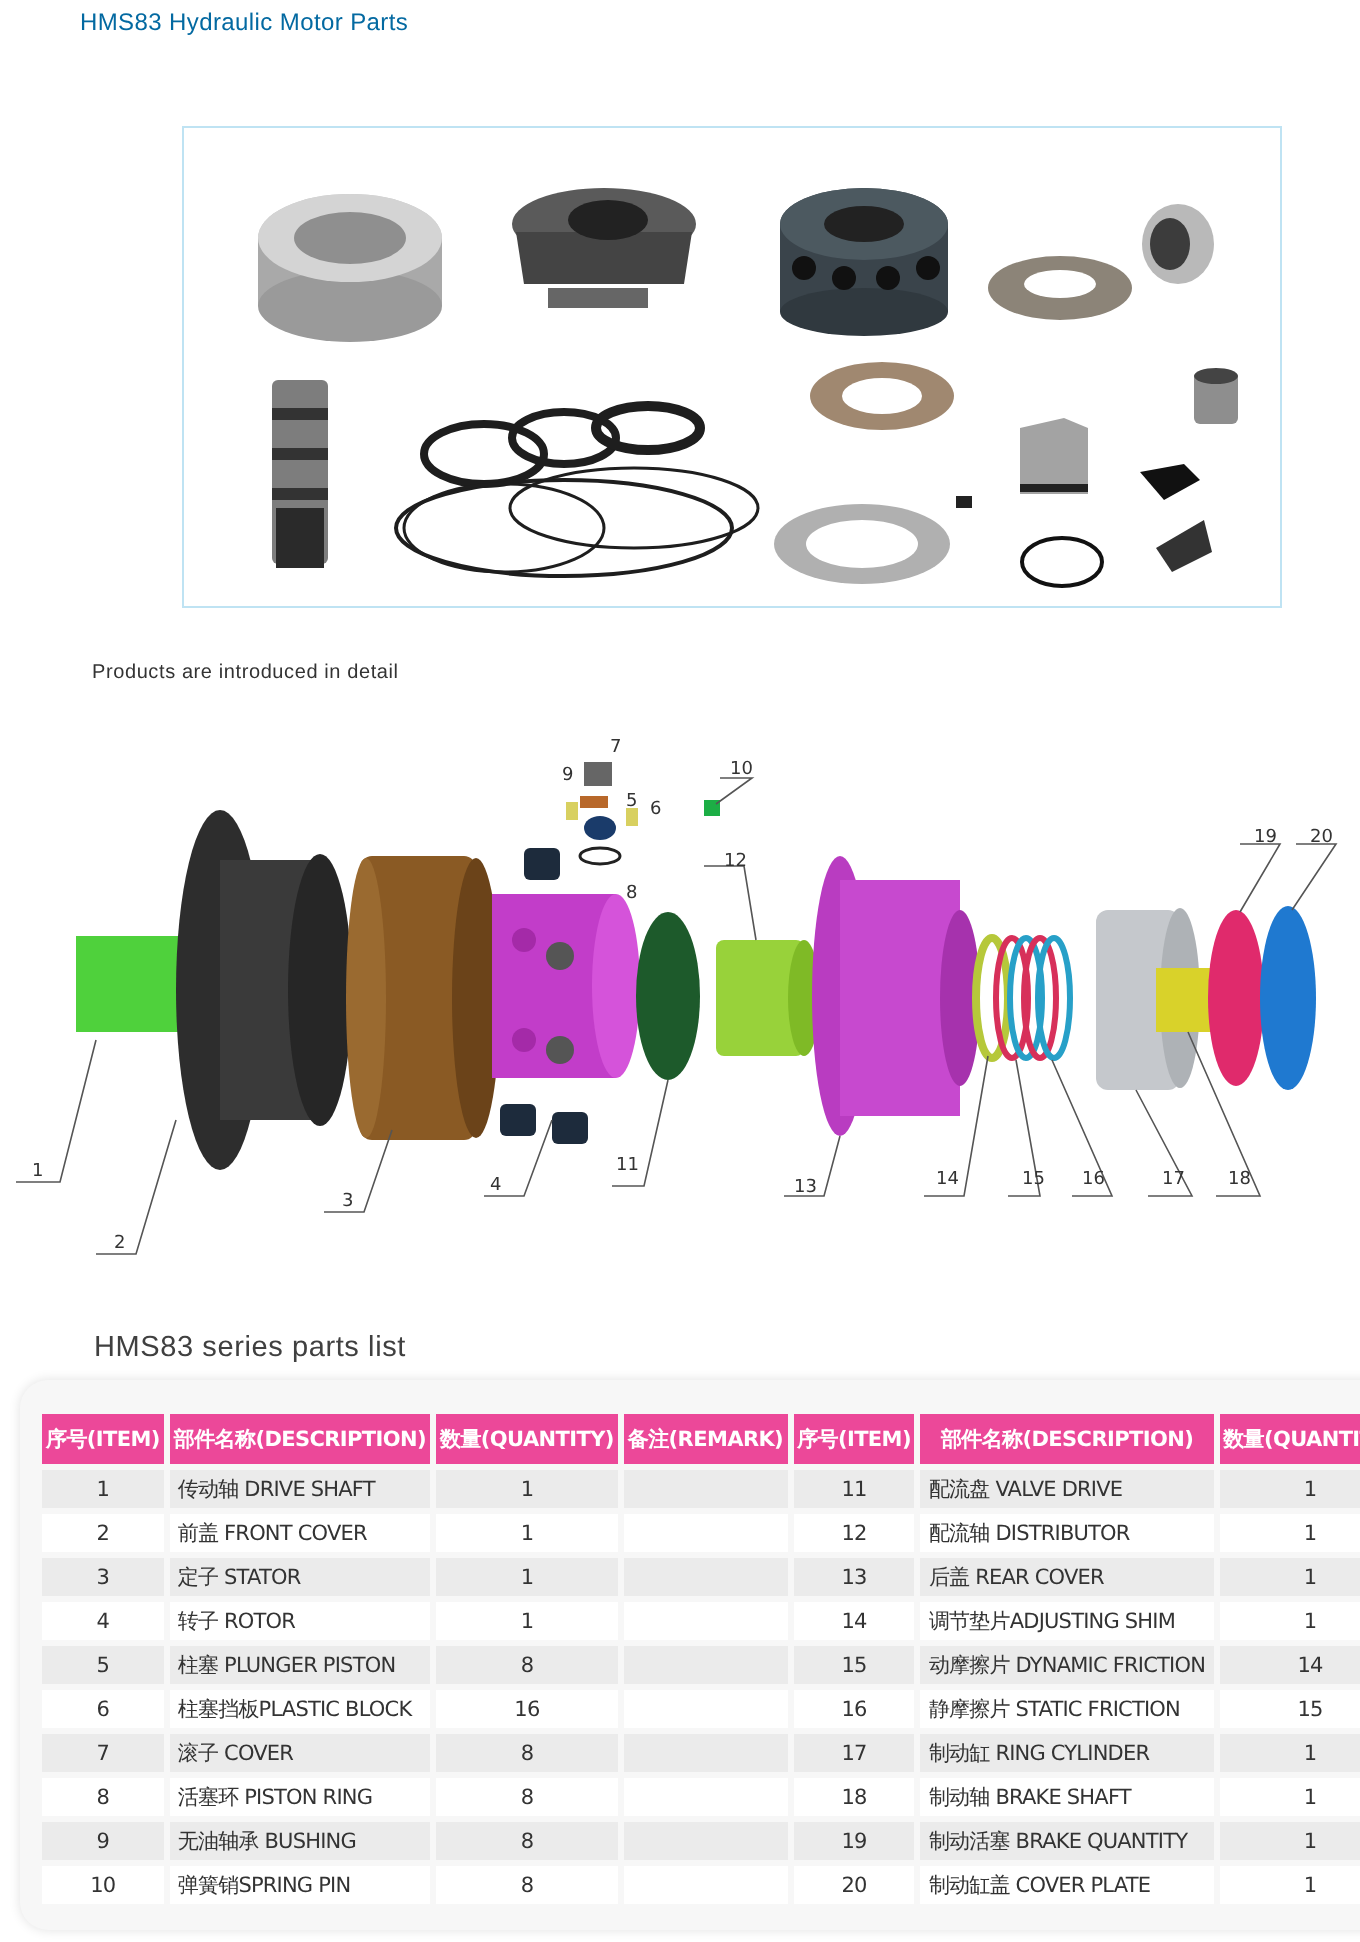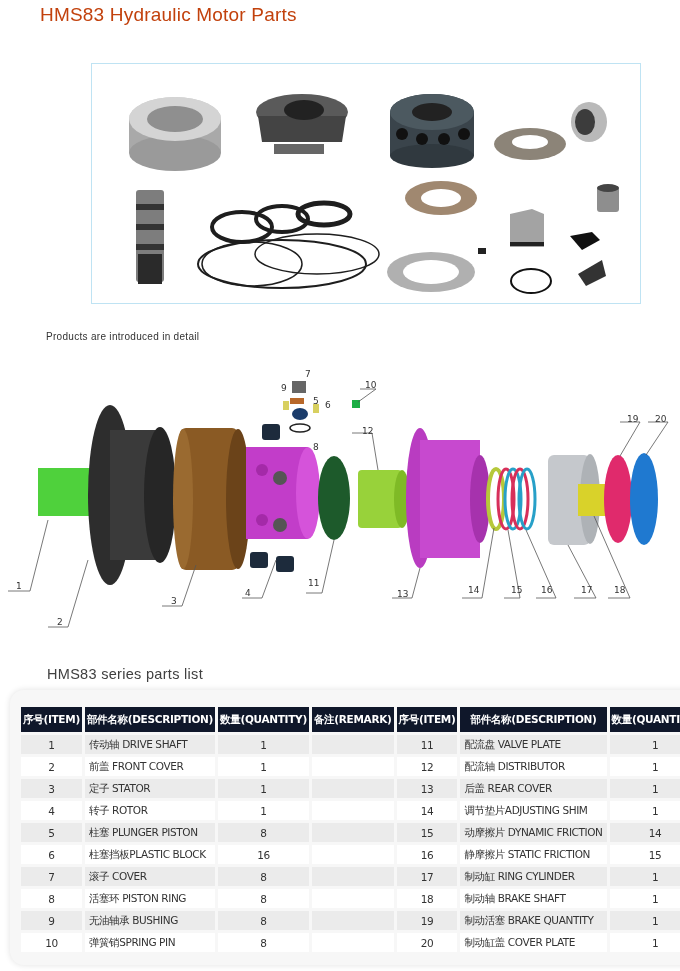--- a/index.html
+++ b/index.html
@@ -1,25 +1,25 @@
 <!DOCTYPE html>
 <html><head>
 <meta charset="utf-8">
 <style>
   * { box-sizing: border-box; margin: 0; padding: 0; }
   body { width: 680px; height: 971px; background: #ffffff; font-family: "Liberation Sans", sans-serif; color: #222; position: relative; overflow: hidden; }
-  .h1 { position: absolute; left: 40px; top: 4px; font-size: 19px; color: #c2410c; letter-spacing: 0.2px; }
+  .h1 { position: absolute; left: 40px; top: 4px; font-size: 12px; color: #0369a1; letter-spacing: 0.2px; }
   .photo-frame { position: absolute; left: 91px; top: 63px; width: 550px; height: 241px; border: 1px solid #bfe3f3; background: #fff; }
   .h2 { position: absolute; left: 46px; top: 331px; font-size: 10px; color: #333; letter-spacing: 0.3px; }
   .h3 { position: absolute; left: 47px; top: 666px; font-size: 14.5px; color: #404040; letter-spacing: 0.3px; }
   .exploded { position: absolute; left: 0; top: 360px; width: 680px; height: 280px; }
   .callout { position: absolute; font-size: 9px; color: #333; font-family: "DejaVu Sans", sans-serif; }
   .table-card { position: absolute; left: 10px; top: 690px; width: 700px; height: 275px; background: #f7f7f7; border-radius: 14px; box-shadow: 0 0 6px rgba(0,0,0,0.12); }
   table { position: absolute; left: 18px; top: 704px; border-collapse: separate; border-spacing: 3px 3px; font-size: 11px; }
-  th { background: #0f172a; color: #fff; font-weight: bold; height: 25px; font-size: 10.5px; white-space: nowrap; padding: 0 2px; text-align: center; font-family: "DejaVu Sans", sans-serif; letter-spacing: -0.3px; }
+  th { background: #ec4899; color: #fff; font-weight: bold; height: 25px; font-size: 10.5px; white-space: nowrap; padding: 0 2px; text-align: center; font-family: "DejaVu Sans", sans-serif; letter-spacing: -0.3px; }
   td { height: 19px; white-space: nowrap; padding: 0 4px; font-family: "DejaVu Sans", sans-serif; font-size: 10.5px; letter-spacing: -0.4px; color: #333; }
   tr.odd td { background: #ebebeb; }
   tr.even td { background: #ffffff; }
   td.c { text-align: center; }
   .w-item { width: 53px; }
   .w-desc { width: 136px; }
   .w-qty { width: 80px; }
   .w-rem { width: 75px; }
   .w-item2 { width: 51px; }
   .w-desc2 { width: 136px; }
@@ -224,21 +224,21 @@
       <th class="w-qty2">数量(QUANTITY)</th>
     </tr>
   </thead>
   <tbody>
     <tr class="odd">
       <td class="c">1</td>
       <td>传动轴 DRIVE SHAFT</td>
       <td class="c">1</td>
       <td></td>
       <td class="c">11</td>
-      <td>配流盘 VALVE PLATE</td>
+      <td>配流盘 VALVE DRIVE</td>
       <td class="c">1</td>
     </tr>
     <tr class="even">
       <td class="c">2</td>
       <td>前盖 FRONT COVER</td>
       <td class="c">1</td>
       <td></td>
       <td class="c">12</td>
       <td>配流轴 DISTRIBUTOR</td>
       <td class="c">1</td>

